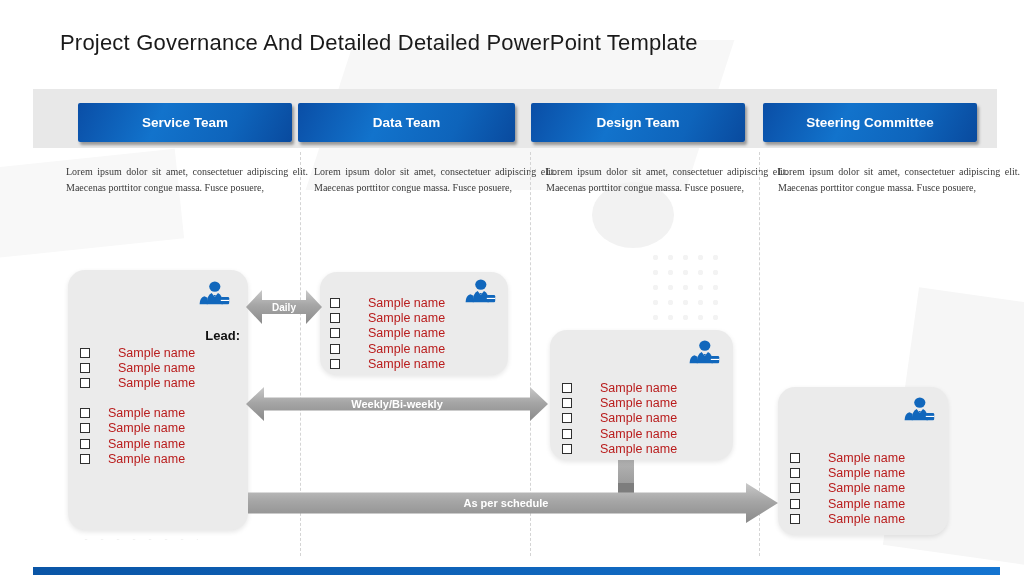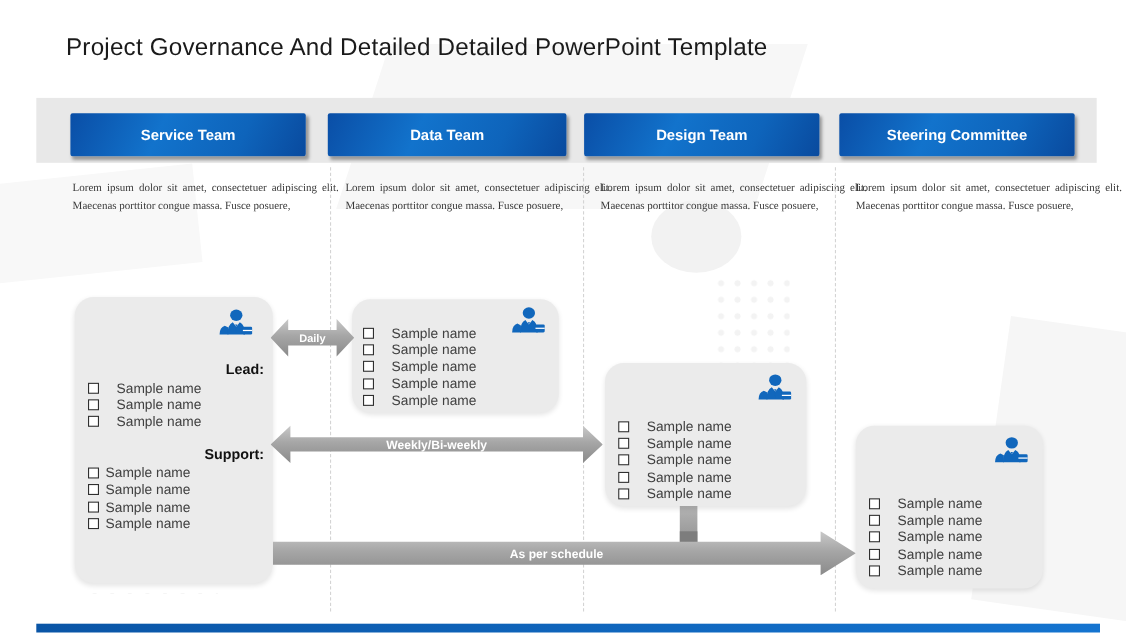--- a/index.html
+++ b/index.html
@@ -20,21 +20,21 @@
 
   .title{position:absolute;left:60px;top:30px;font-size:22px;color:#1a1a1a;letter-spacing:.2px;}
 
   .band{position:absolute;left:33px;top:89px;width:964px;height:59px;background:#e8e8e8;}
 
   .btn{position:absolute;top:103px;height:39px;border-radius:2px;
        background:linear-gradient(115deg,#0a4ea6 0%,#1273cc 38%,#0e64bb 72%,#094a9e 100%);
        box-shadow:2px 3px 3px rgba(0,0,0,.35);
        color:#fff;font-weight:bold;font-size:13.5px;
        display:flex;align-items:center;justify-content:center;}
-  .btn1{left:64px;width:214px;} .btn2{left:298px;width:217px;}
+  .btn1{left:78px;width:214px;} .btn2{left:298px;width:217px;}
   .btn3{left:531px;width:214px;} .btn4{left:763px;width:214px;}
 
   .desc{position:absolute;top:164px;width:242px;font-size:10px;line-height:16px;
         color:#3a3a3a;text-align:justify;font-family:Liberation Serif, serif;}
   .desc1{left:66px;} .desc2{left:314px;} .desc3{left:546px;} .desc4{left:778px;}
 
   .sep{position:absolute;top:152px;height:404px;width:0;border-left:1px dashed #d4d4d4;}
   .sep1{left:300px;} .sep2{left:530px;} .sep3{left:759px;}
 
   .box{position:absolute;background:#ebebeb;border-radius:17px;
@@ -45,21 +45,21 @@
   .box-steering{left:778px;top:387px;width:170px;height:148px;}
 
   .person{position:absolute;width:32px;height:24px;}
   .person svg{width:100%;height:100%;}
   .person .blue{fill:#1167bc;}
   .p-service{right:18px;top:11px;}
   .p-data{right:12px;top:7px;}
   .p-design{right:13px;top:10px;}
   .p-steering{right:13px;top:10px;}
 
-  .row{display:flex;align-items:center;height:15.4px;font-size:12.5px;color:#404040;}
+  .row{display:flex;align-items:center;height:15.4px;font-size:12.5px;color:#b91c1c;gap:12px;}
   .cb{display:inline-block;width:8px;height:8px;border:1.5px solid #2f2f2f;background:#fff;flex:none;}
   .gap-wide{margin-right:16px;} .gap-tight{margin-right:6px;}
 
   .svc-content{position:absolute;left:12px;top:58px;width:160px;}
   .grp-label{font-size:13px;font-weight:bold;color:#111;height:17px;}
   .grp-space{height:14px;}
   .items{position:absolute;}
   .items-data{left:10px;top:23px;}
   .items-design{left:12px;top:50px;}
   .items-steering{left:12px;top:63px;}
@@ -147,21 +147,20 @@
         </div>
       <div class="row">
           <span class="cb gap-wide"></span>
           <span>Sample name</span>
         </div>
       <div class="row">
           <span class="cb gap-wide"></span>
           <span>Sample name</span>
         </div>
       <div class="grp-space"></div>
-      <div class="grp-label">Support:</div>
       <div class="row">
           <span class="cb gap-tight"></span>
           <span>Sample name</span>
         </div>
       <div class="row">
           <span class="cb gap-tight"></span>
           <span>Sample name</span>
         </div>
       <div class="row">
           <span class="cb gap-tight"></span>

